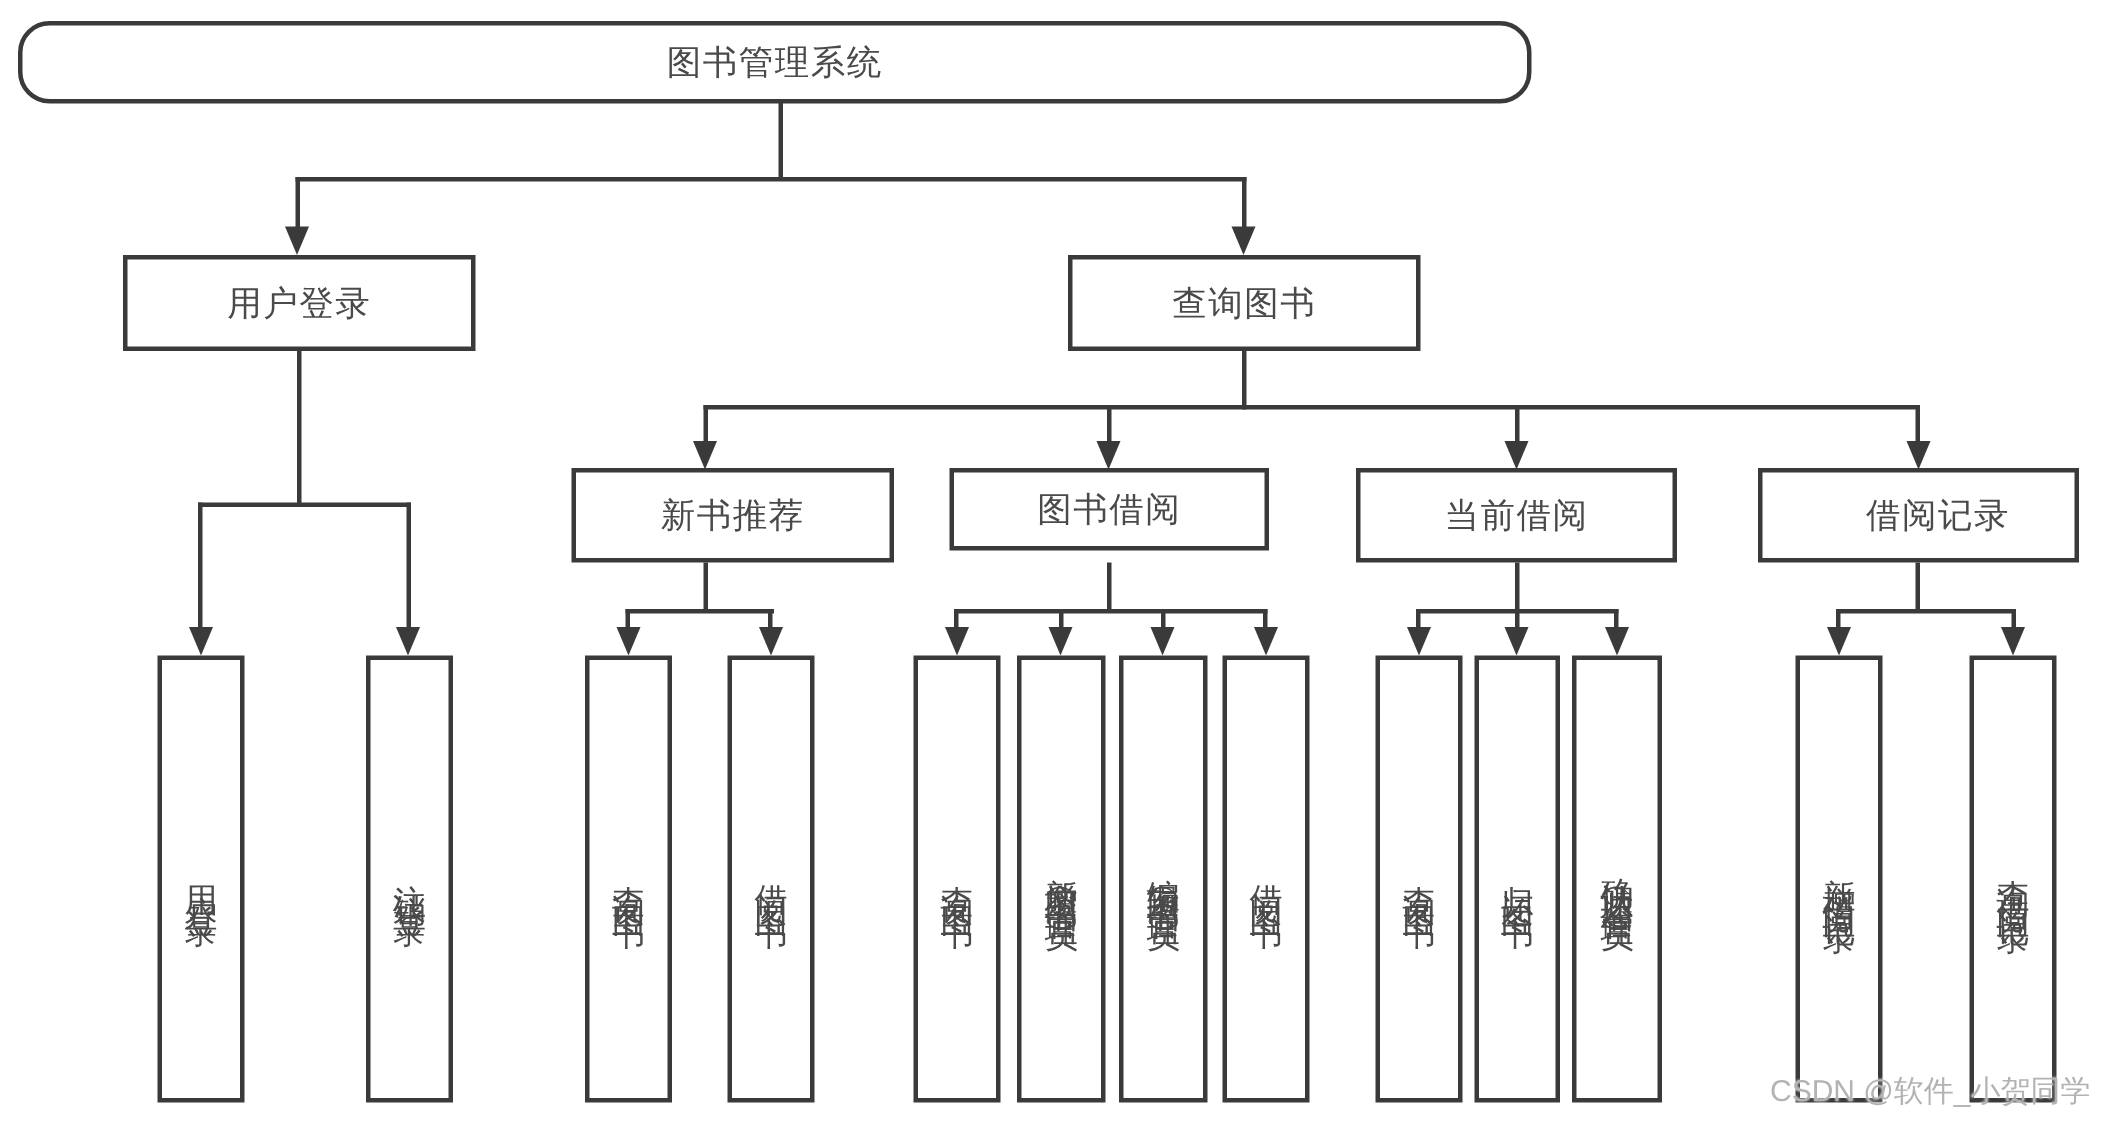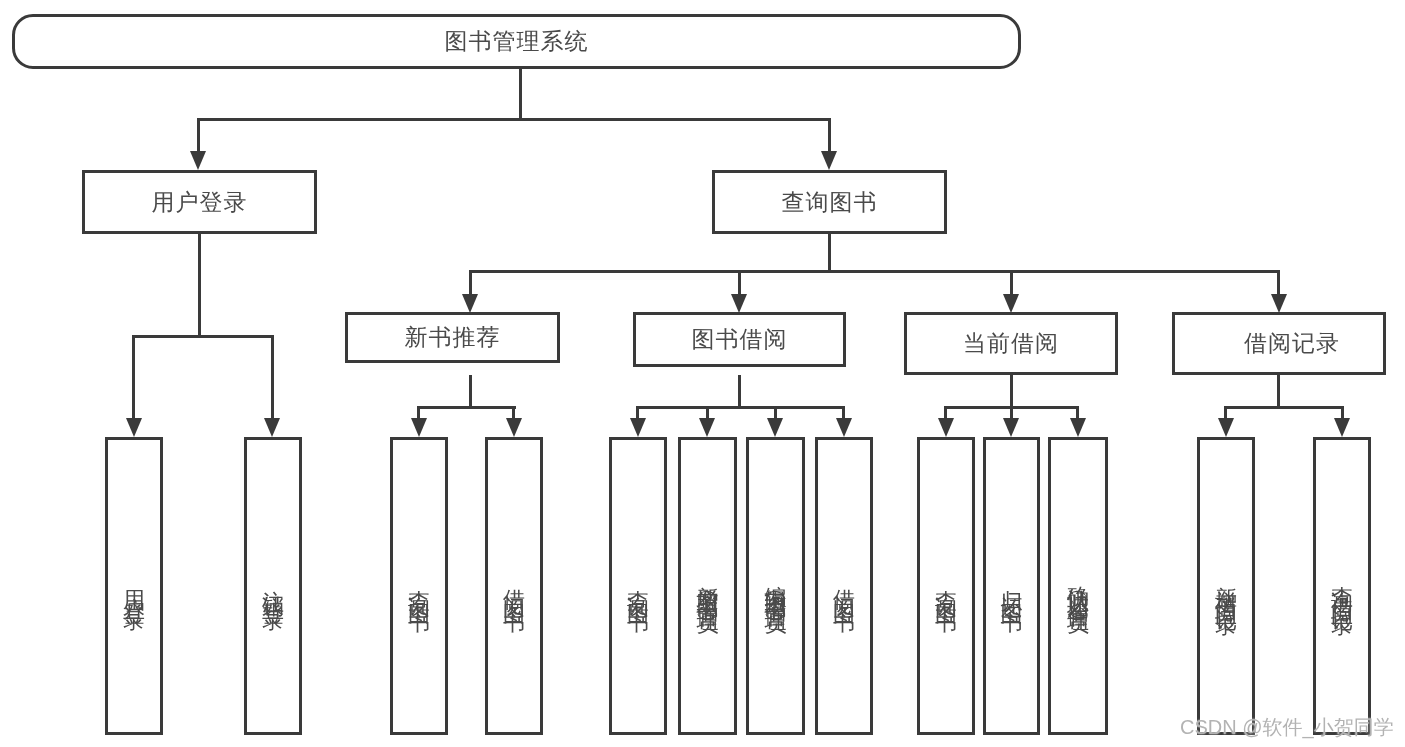--- a/index.html
+++ b/index.html
@@ -75,21 +75,21 @@
 <body>
 
 <div class="canvas">
 
   <div class="box" style="left:12px; top:14px; width:1009px; height:55px;border-radius:21px;">图书管理系统</div>
 
   <div class="box" style="left:82px; top:170px; width:235px; height:64px;">用户登录</div>
 
   <div class="box" style="left:712px; top:170px; width:235px; height:64px;">查询图书</div>
 
-  <div class="box" style="left:345px; top:312px; width:215px; height:51px;">新书推荐</div>
+  <div class="box" style="left:381px; top:312px; width:215px; height:63px;">新书推荐</div>
 
   <div class="box" style="left:633px; top:312px; width:213px; height:55px;">图书借阅</div>
 
   <div class="box" style="left:904px; top:312px; width:214px; height:63px;">当前借阅</div>
 
   <div class="box" style="left:1172px; top:312px; width:214px; height:63px;padding-left:26px;">借阅记录</div>
 
   <div class="leaf" style="left:105px;">
       <span class="vtext">用户登录</span>
     </div>

